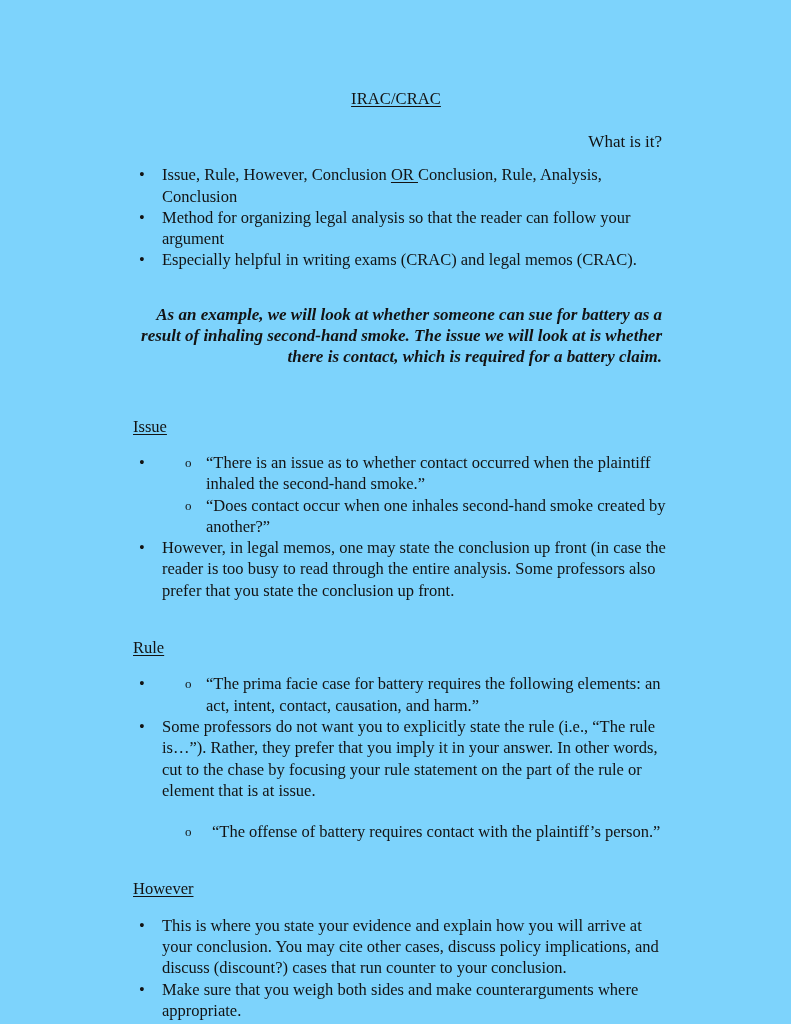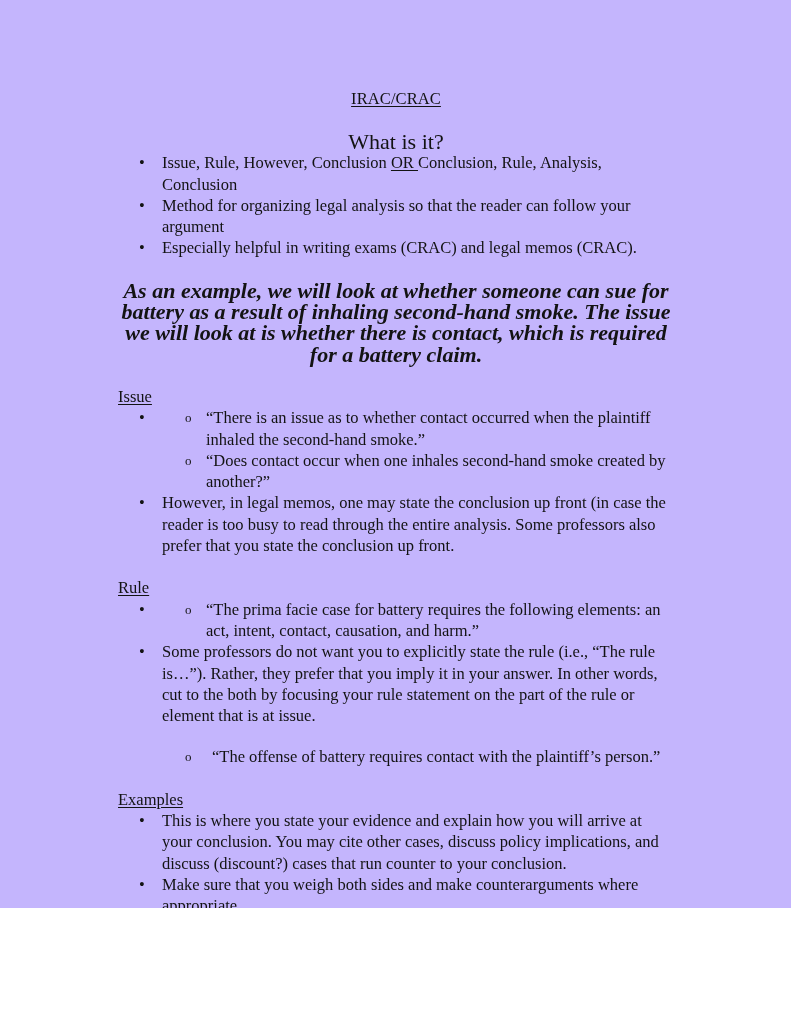--- a/index.html
+++ b/index.html
@@ -9,23 +9,23 @@
     background: #ffffff;
   }
   body {
     font-family: "Liberation Serif", "DejaVu Serif", serif;
     color: #131313;
     -webkit-font-smoothing: antialiased;
   }
   .page {
     position: relative;
     width: 791px;
-    height: 908px;
+    height: 1024px;
     margin: 0 auto;
-    background: #c4b5fd;
+    background: #7dd3fc;
     overflow: hidden;
   }
   .sheet {
     position: absolute;
     left: 118px;
     top: 88px;
     width: 556px;
   }
   .doc-title {
     text-align: center;
@@ -35,33 +35,33 @@
     letter-spacing: 0.1px;
   }
   .doc-title .u {
     text-decoration: underline;
     text-underline-offset: 2px;
   }
   .section {
     margin: 0;
   }
   .lead {
-    font-size: 22px;
-    line-height: 21.3px;
-    margin: 0;
-    text-align: center;
+    font-size: 17px;
+    line-height: 21.3px;
+    margin: 12px;
+    text-align: right;
   }
   .lead.italic {
     font-style: italic;
     font-weight: bold;
   }
   .heading {
     font-size: 16.5px;
     line-height: 21.3px;
-    margin: 0;
+    margin: 15px;
     display: block;
   }
   .heading span.u {
     text-decoration: underline;
     text-underline-offset: 2px;
   }
   .gap {
     height: 21px;
   }
   ul.lvl1 {
@@ -183,35 +183,35 @@
           <span class="bullet">•</span>
           <ul class="lvl2">
             <li>
               <span class="bullet">o</span>
               <span class="txt">“The prima facie case for battery requires the following elements: an act, intent, contact, causation, and harm.”</span>
             </li>
           </ul>
         </li>
         <li>
           <span class="bullet">•</span>
-          <span class="txt">Some professors do not want you to explicitly state the rule (i.e., “The rule is…”).  Rather, they prefer that you imply it in your answer.  In other words, cut to the both by focusing your rule statement on the part of the rule or element that is at issue.</span>
+          <span class="txt">Some professors do not want you to explicitly state the rule (i.e., “The rule is…”).  Rather, they prefer that you imply it in your answer.  In other words, cut to the chase by focusing your rule statement on the part of the rule or element that is at issue.</span>
           <ul class="lvl2 extra-gap">
             <li>
               <span class="bullet">o</span>
               <span class="text">“The offense of battery requires contact with the plaintiff’s person.”</span>
             </li>
           </ul>
         </li>
       </ul>
     </div>
 
     <div class="gap"></div>
 
     <div class="section">
-      <p class="heading"><span class="u">Examples</span></p>
+      <p class="heading"><span class="u">However</span></p>
       <ul class="lvl1">
         <li>
           <span class="bullet">•</span>
           <span class="txt">This is where you state your evidence and explain how you will arrive at your conclusion.  You may cite other cases, discuss policy implications, and discuss (discount?) cases that run counter to your conclusion.</span>
         </li>
         <li>
           <span class="bullet">•</span>
           <span class="txt">Make sure that you weigh both sides and make counterarguments where appropriate.</span>
         </li>
         <li>

